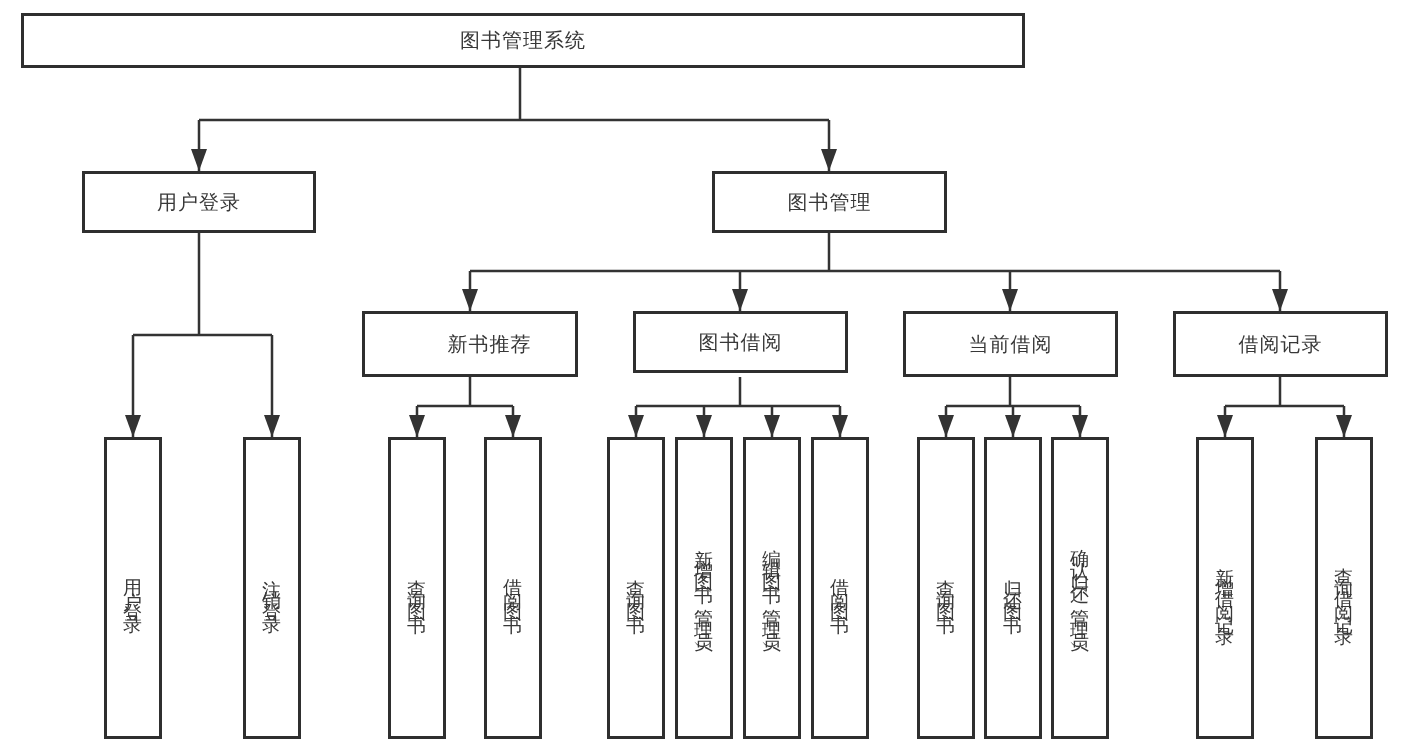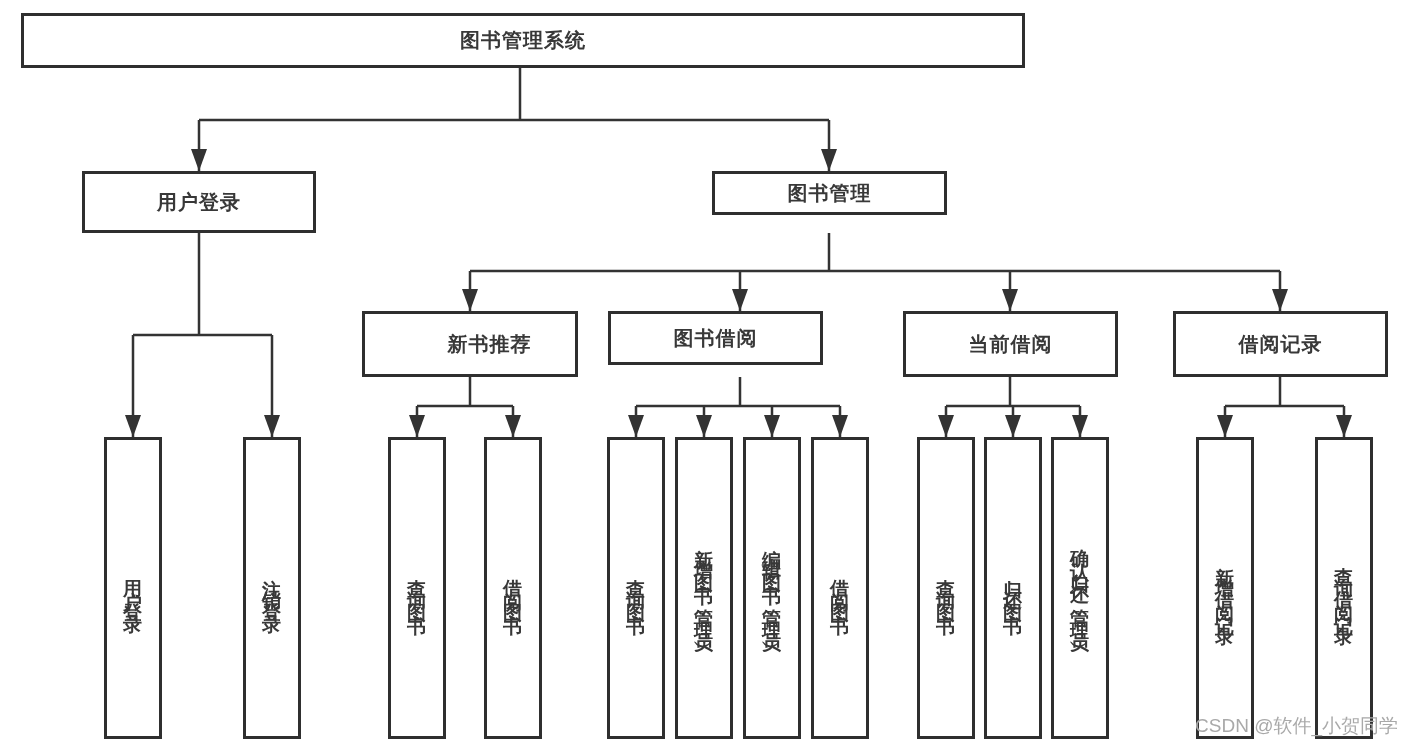--- a/index.html
+++ b/index.html
@@ -25,21 +25,20 @@
   .node {
     position: absolute;
     box-sizing: border-box;
     background: #ffffff;
     border: 3px solid #2f2f2f;
     color: #383838;
     display: flex;
     align-items: center;
     justify-content: center;
     z-index: 2;
-    font-weight: bold;
   }
   .hnode {
     font-size: 20px;
     letter-spacing: 1px;
   }
   .vnode {
     top: 437px;
     width: 58px;
     height: 302px;
     font-size: 19px;
@@ -52,23 +51,23 @@
     right: 7px;
     bottom: 8px;
     font-size: 19px;
     color: #a9a9a9;
     z-index: 3;
     white-space: nowrap;
   }
   
   .pos-root   { left: 21px;   top: 13px;  width: 1004px; height: 55px; }
   .pos-ulogin { left: 82px;   top: 171px; width: 234px;  height: 62px; }
-  .pos-bmgmt  { left: 712px;  top: 171px; width: 235px;  height: 44px; }
+  .pos-bmgmt  { left: 712px;  top: 171px; width: 235px;  height: 62px; }
   .pos-nb     { left: 362px;  top: 311px; width: 216px;  height: 66px; padding-left: 39px; }
-  .pos-bb     { left: 608px;  top: 311px; width: 215px;  height: 54px; }
+  .pos-bb     { left: 633px;  top: 311px; width: 215px;  height: 62px; }
   .pos-cb     { left: 903px;  top: 311px; width: 215px;  height: 66px; }
   .pos-br     { left: 1173px; top: 311px; width: 215px;  height: 66px; }
   
   .pos-l1  { left: 104px; }
   .pos-l2  { left: 243px; }
   .pos-l3  { left: 388px; }
   .pos-l4  { left: 484px; }
   .pos-l5  { left: 607px; }
   .pos-l6  { left: 675px; }
   .pos-l7  { left: 743px; }
@@ -138,15 +137,14 @@
   <div class="node vnode pos-l7">编辑图书（管理员）</div>
   <div class="node vnode pos-l8">借阅图书</div>
 
   <div class="node vnode pos-l9">查询图书</div>
   <div class="node vnode pos-l10">归还图书</div>
   <div class="node vnode pos-l11">确认归还（管理员）</div>
 
   <div class="node vnode pos-l12">新增借阅记录</div>
   <div class="node vnode pos-l13">查询借阅记录</div>
 
-  <div class="watermark">CSDN @软件_小贺同学</div>
 
 </div>
 
 </body></html>

